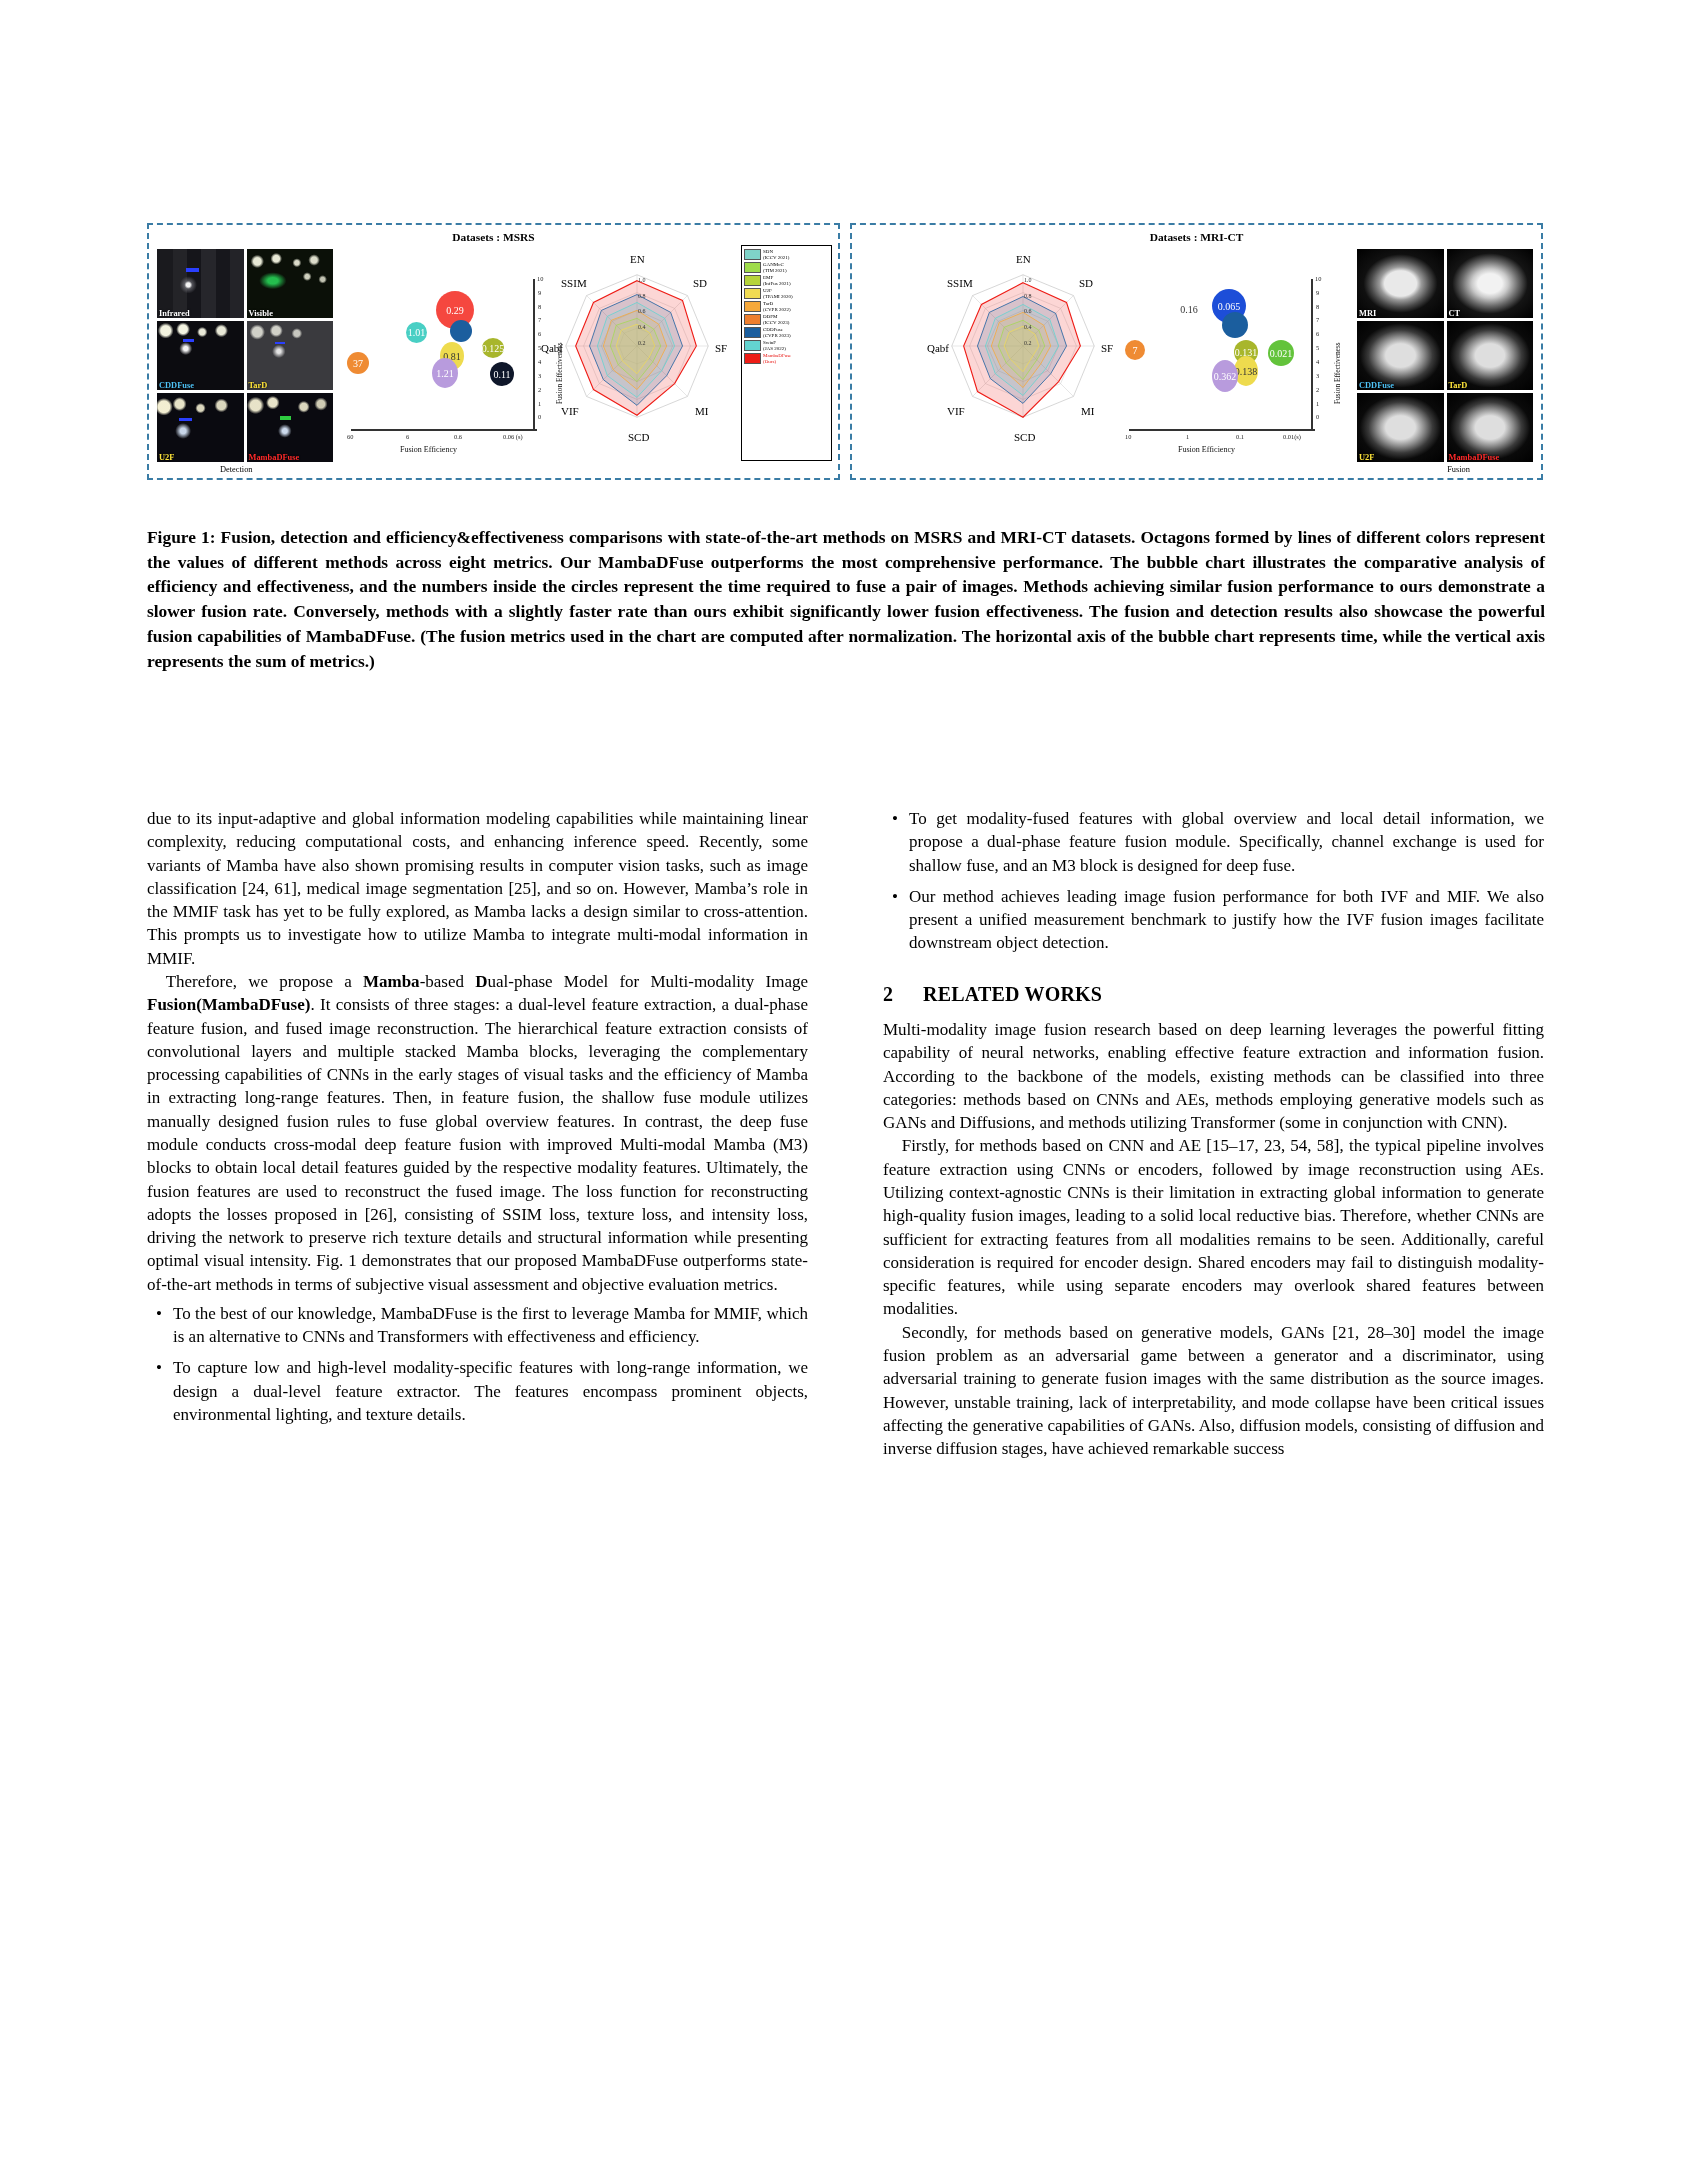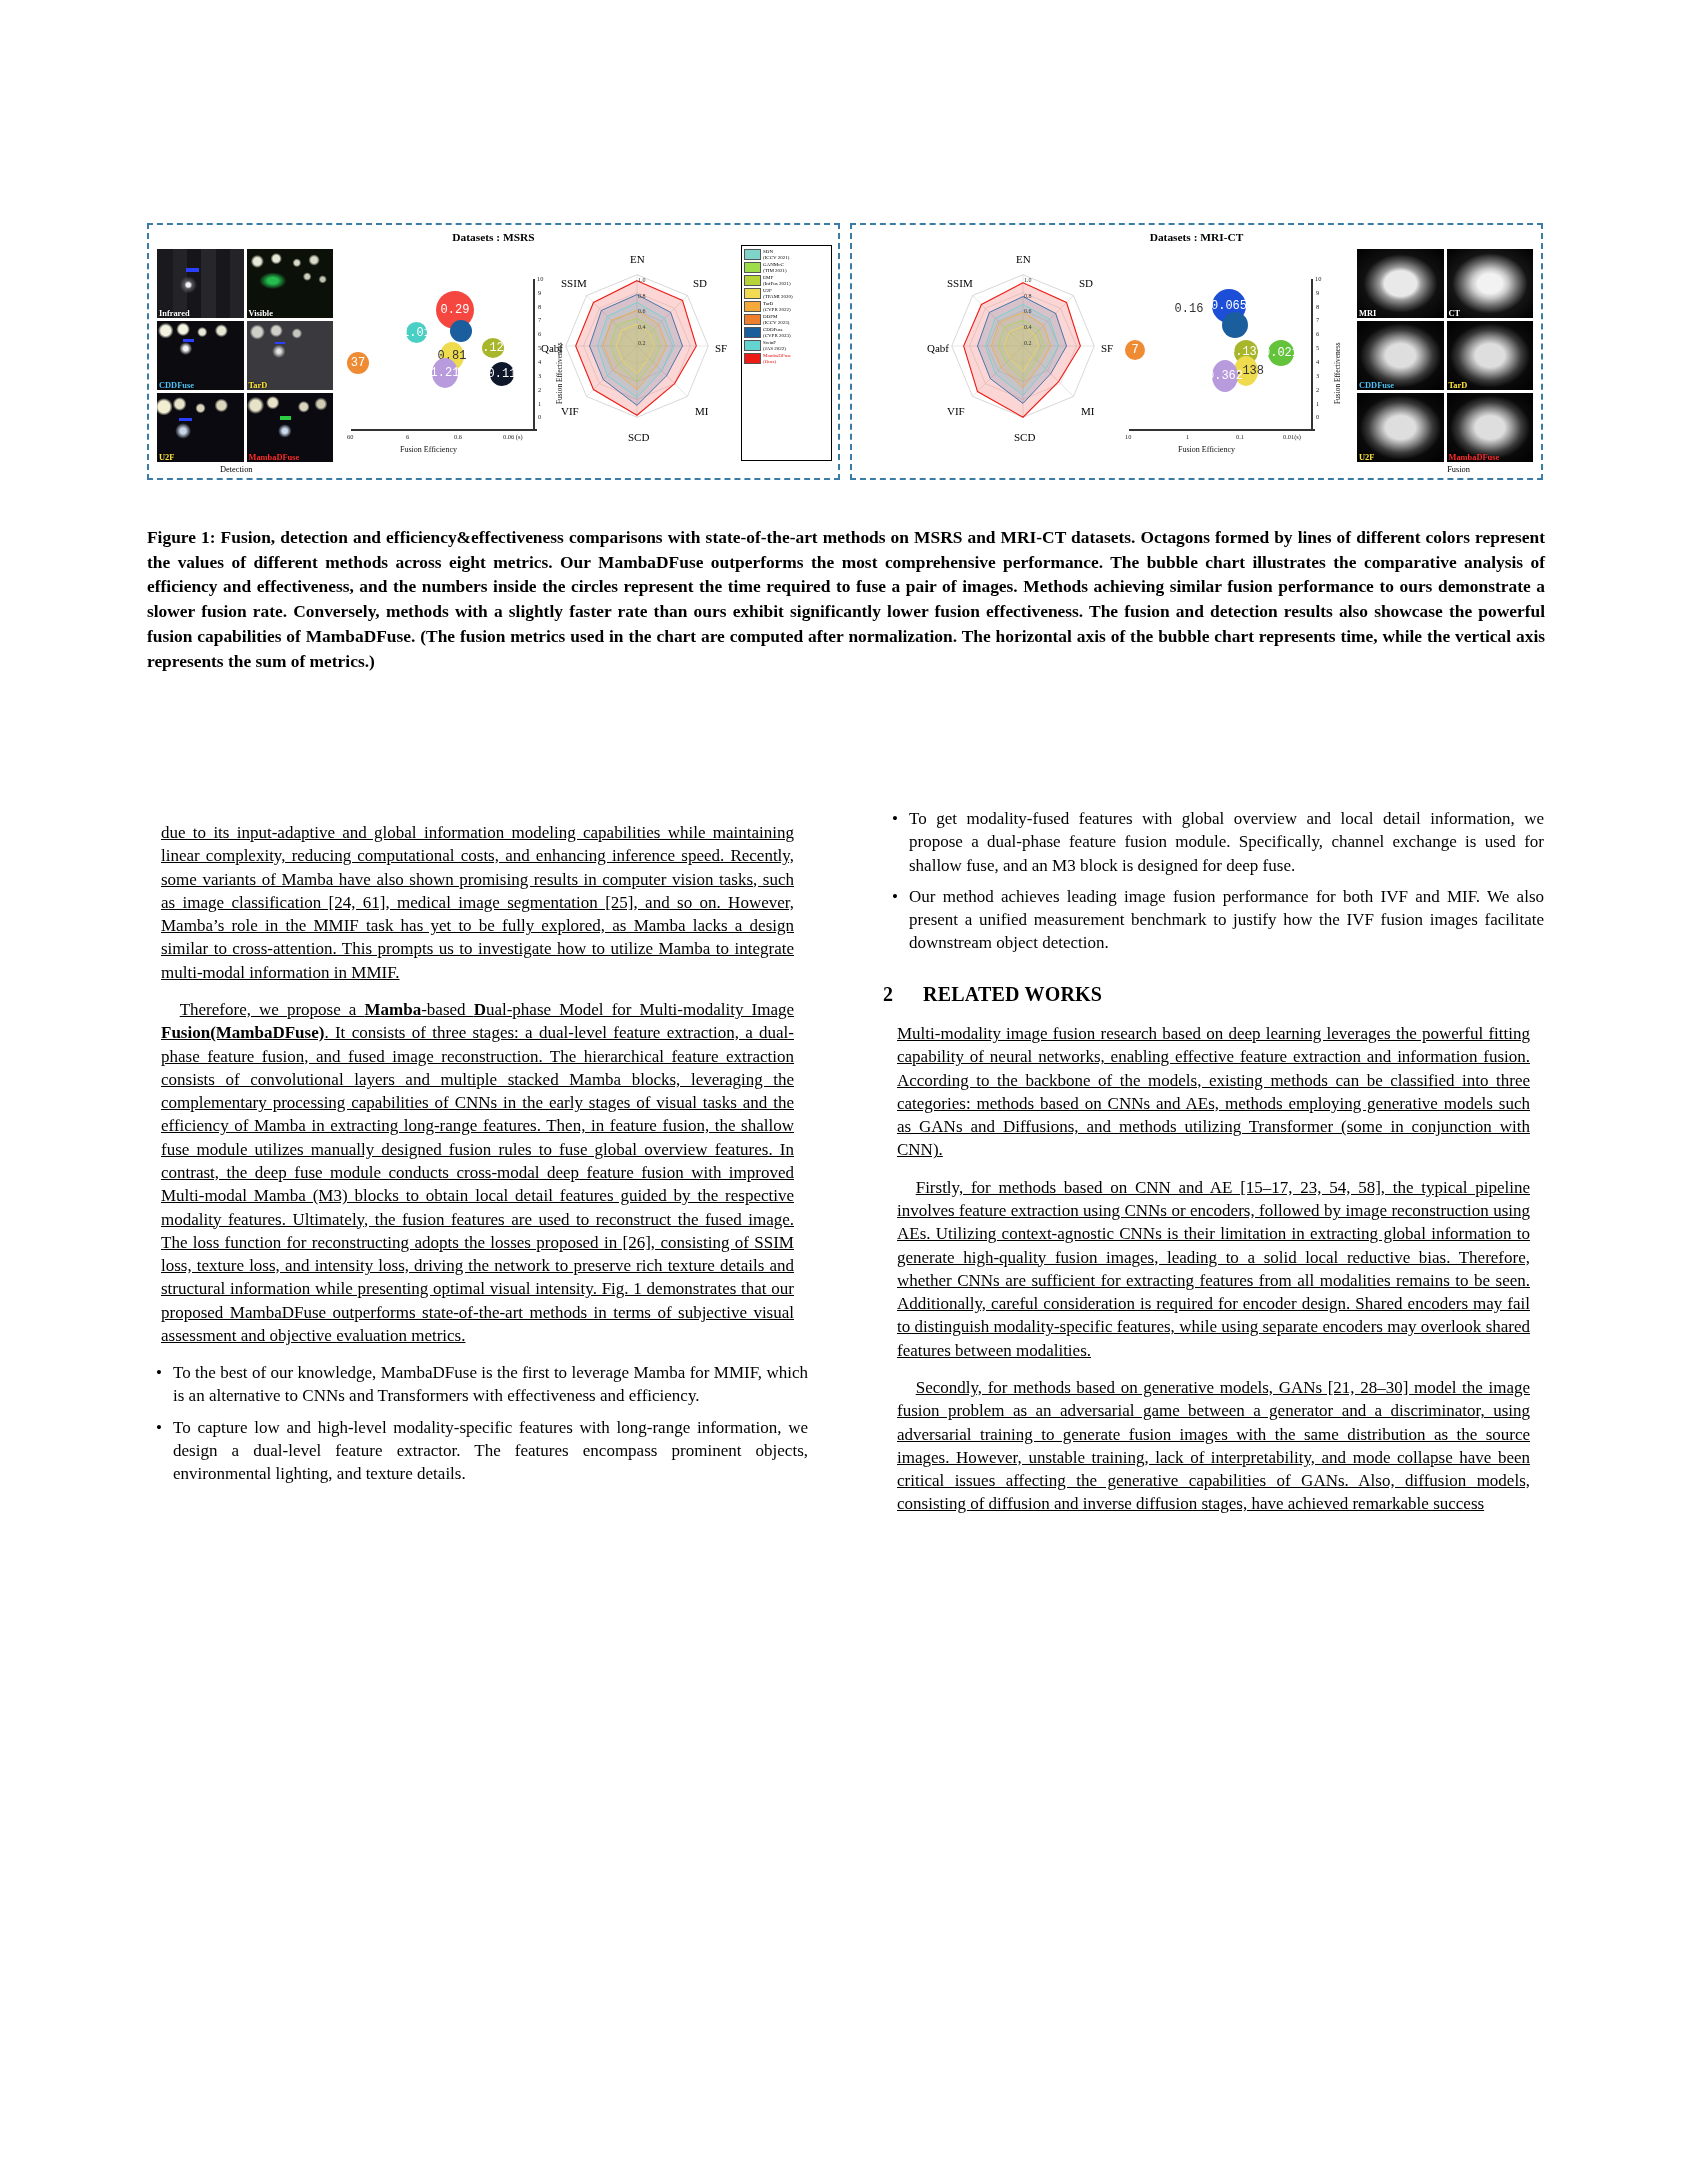--- a/index.html
+++ b/index.html
@@ -82,39 +82,39 @@
   .imgrid.right{right:8px;top:24px;width:176px;height:213px;}
   .panel .bottomcap{position:absolute;bottom:4px;font-size:8.4px;font-family:"Liberation Serif",serif;}
 
   .chartbox{position:absolute;}
 
   .axline{position:absolute;background:#333;}
   .tick{position:absolute;font-size:6.4px;font-family:"Liberation Serif",serif;color:#222;}
   .axlabel{position:absolute;font-size:8px;font-family:"Liberation Serif",serif;color:#111;}
   .vlabel{position:absolute;font-size:7.4px;font-family:"Liberation Serif",serif;color:#111;transform-origin:0 0;transform:rotate(-90deg);white-space:nowrap;}
 
-  .bubble{position:absolute;border-radius:50%;display:flex;align-items:center;justify-content:center;font-size:12px;font-family:Liberation Mono, monospace;color:#fff;}
+  .bubble{position:absolute;border-radius:50%;display:flex;align-items:center;justify-content:center;font-size:10px;font-family:Liberation Serif, serif;color:#fff;}
 
   .legendbox{position:absolute;border:1.6px solid #000;background:#fff;display:flex;flex-direction:column;padding:2px 2px;gap:0px;}
   .legrow{display:flex;align-items:center;gap:2px;height:13px;}
   .swatch{width:15px;height:9px;flex:0 0 auto;border:0.5px solid #555;}
   .legtxt{font-size:5px;line-height:1.02;font-family:"Liberation Serif",serif;white-space:nowrap;}
   .legtxt.ours{color:#e8130f;}
 
   .radarlbl{position:absolute;font-size:11px;font-weight:normal;font-family:"Liberation Serif",serif;}
   .radarnum{position:absolute;font-size:6px;font-family:"Liberation Serif",serif;color:#333;}
 
   
   .caption{position:absolute;left:147px;top:525px;width:1398px;font-weight:bold;font-size:17.4px;line-height:1.42;text-align:justify;font-family:"Liberation Serif",serif;}
 
   
   .col{position:absolute;top:807px;width:661px;font-size:17px;line-height:1.37;text-align:justify;font-family:"Liberation Serif",serif;}
   .col.left{left:147px;}
   .col.right{left:883px;}
-  .col p{margin:14px;text-indent:1.1em;text-decoration:underline;}
+  .col p{margin:0;text-indent:1.1em;}
   .col p.noind{text-indent:0;}
   .col ul{margin:6px 0 0 0;padding-left:26px;list-style:none;}
   .col ul li{margin-bottom:8px;position:relative;text-align:justify;}
   .col ul li:before{content:"•";position:absolute;left:-17px;top:0;}
   h2.sec{font-size:20px;margin:26px 0 10px 0;font-weight:bold;letter-spacing:0.2px;}
   h3.sub{font-size:19px;margin:12px 0 8px 0;font-weight:bold;}
   .secnum{display:inline-block;min-width:40px;}
   .subnum{display:inline-block;min-width:48px;}
   b{font-weight:bold;}
 </style>

